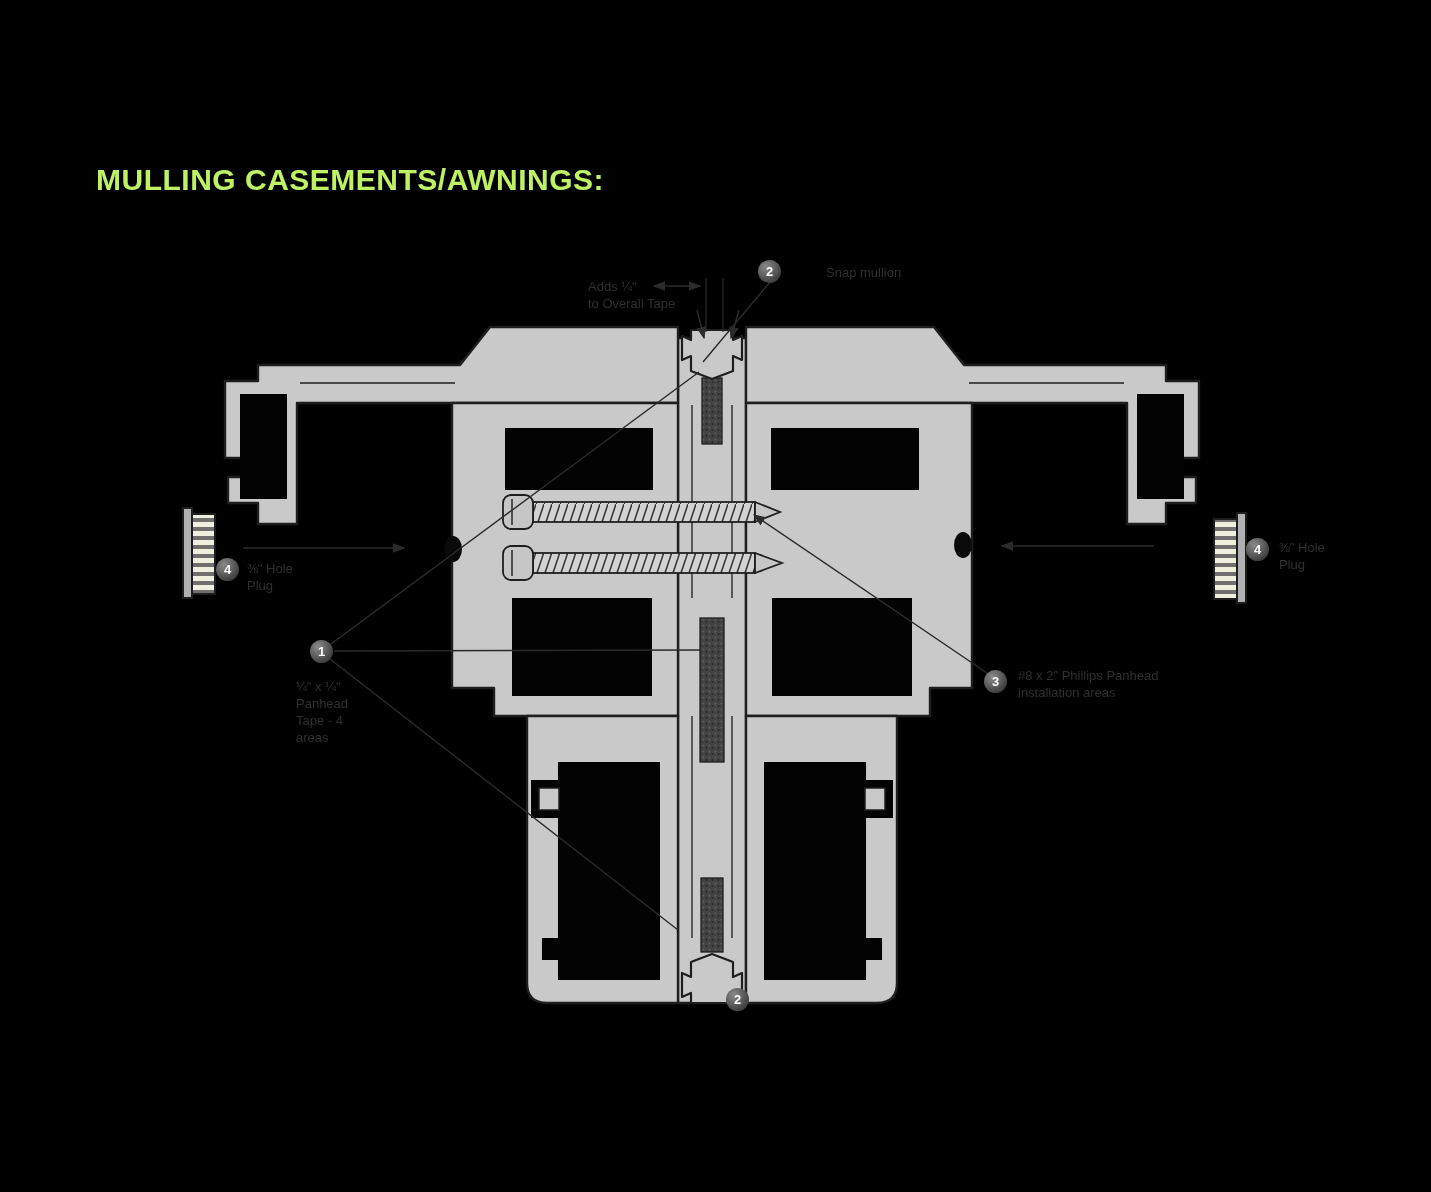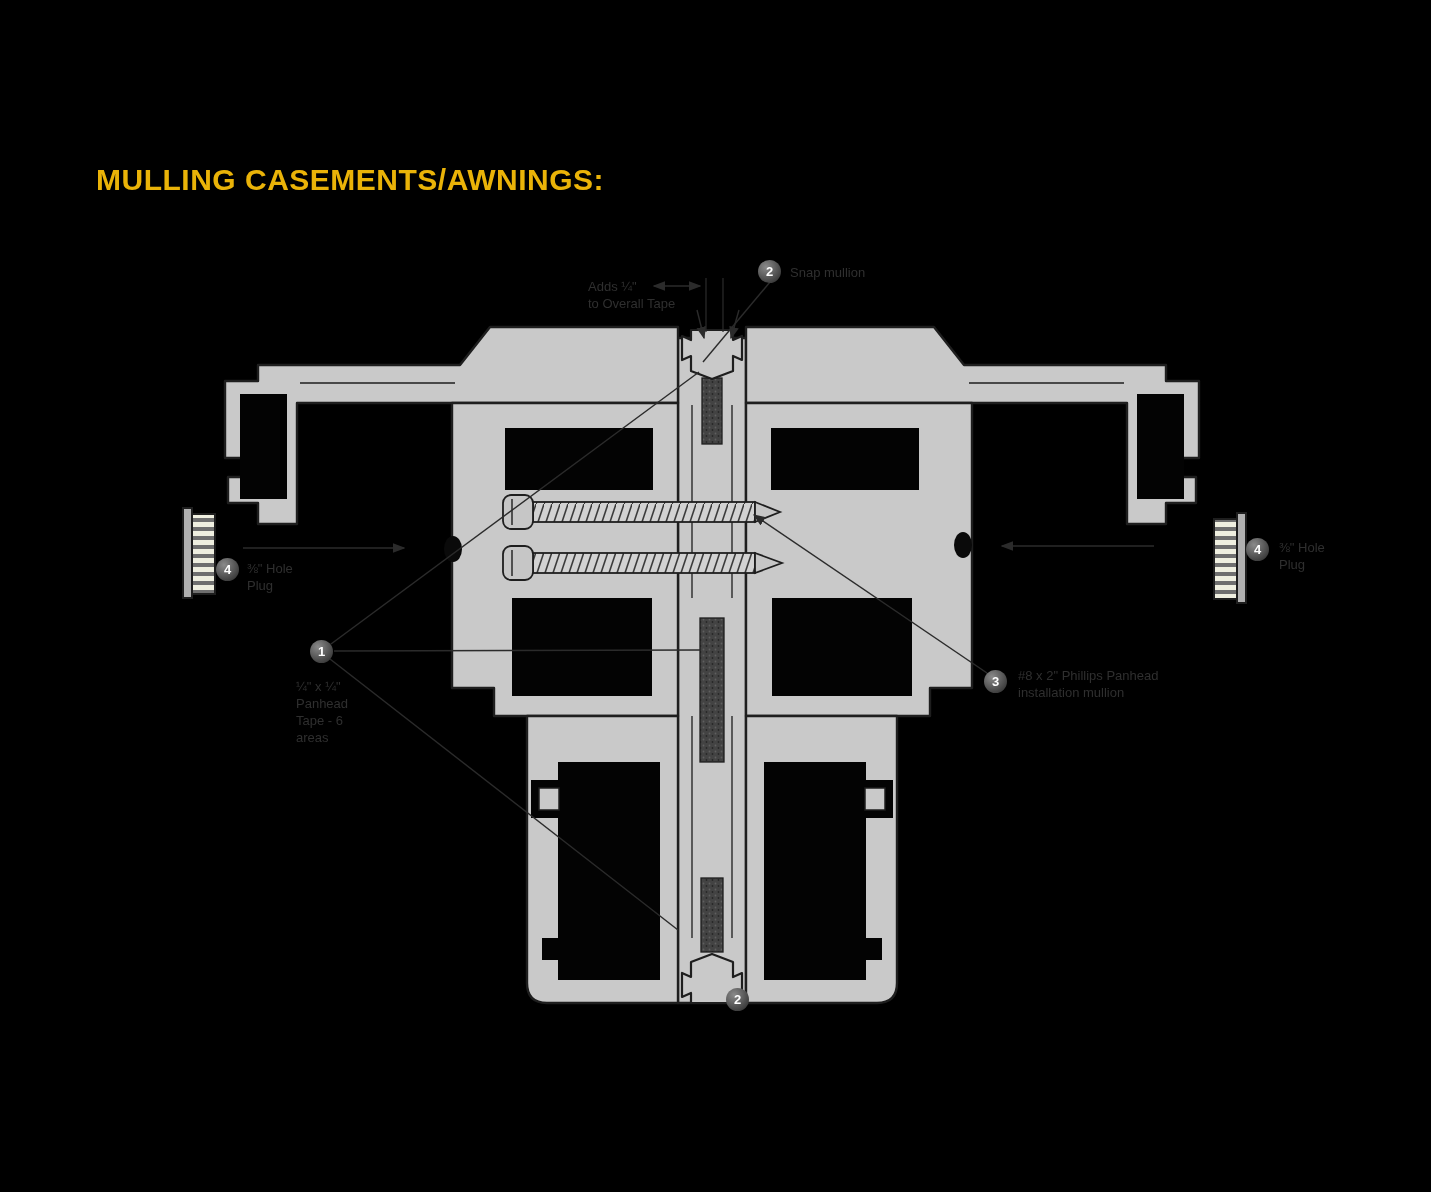--- a/index.html
+++ b/index.html
@@ -1,19 +1,19 @@
 <!DOCTYPE html>
 <html><head>
 <meta charset="utf-8">
 <style>
   html,body{margin:0;padding:0;background:#000;}
   .canvas{position:relative;width:1431px;height:1192px;background:#000;overflow:hidden;
           font-family:"Liberation Sans",sans-serif;}
   .title{position:absolute;left:96px;top:163px;margin:0;font-size:30px;font-weight:bold;
-         color:#eab308;letter-spacing:.5px;}
+         color:#bef264;letter-spacing:.5px;}
   svg.drawing{position:absolute;left:0;top:0;}
   .callout{position:absolute;width:23px;height:23px;border-radius:50%;
            background:radial-gradient(circle at 35% 30%, #8a8a8a, #3e3e3e 75%);
            color:#fff;display:flex;align-items:center;justify-content:center;
            font-size:13px;font-weight:bold;z-index:5;}
   .label{position:absolute;font-size:13px;line-height:17px;color:#2f2f2f;z-index:4;}
 </style>
 </head>
 <body>
 
@@ -142,37 +142,37 @@
   <div class="callout" style="left:216px;top:558px">
     <span>4</span>
   </div>
   <div class="callout" style="left:1246px;top:538px">
     <span>4</span>
   </div>
   <div class="callout" style="left:726px;top:988px">
     <span>2</span>
   </div>
 
-  <div class="label" style="left:790px;top:264px">Snap mullion</div>
+  <div class="label" style="left:826px;top:264px">Snap mullion</div>
 
   <div class="label" style="left:588px;top:278px">
     <div>Adds ¼"</div>
     <div>to Overall Tape</div>
   </div>
 
   <div class="label" style="left:296px;top:678px">
     <div>¼" x ¼"</div>
     <div>Panhead</div>
-    <div>Tape - 6</div>
+    <div>Tape - 4</div>
     <div>areas</div>
   </div>
 
   <div class="label" style="left:1018px;top:667px">
     <div>#8 x 2" Phillips Panhead</div>
-    <div>installation mullion</div>
+    <div>installation areas</div>
   </div>
 
   <div class="label" style="left:247px;top:560px">
     <div>⅜" Hole</div>
     <div>Plug</div>
   </div>
 
   <div class="label" style="left:1279px;top:539px">
     <div>⅜" Hole</div>
     <div>Plug</div>

